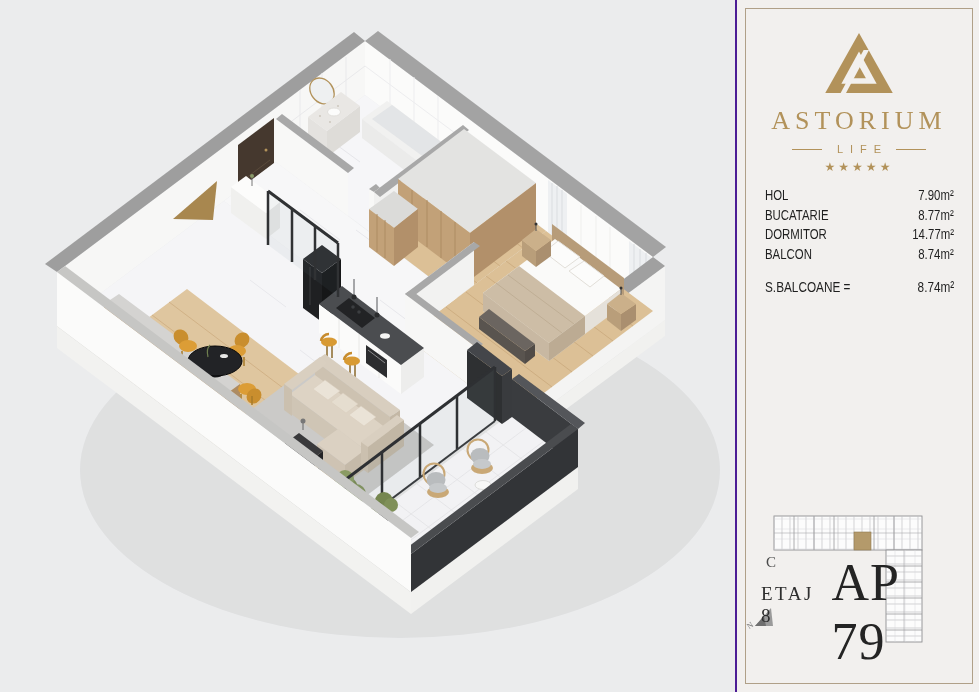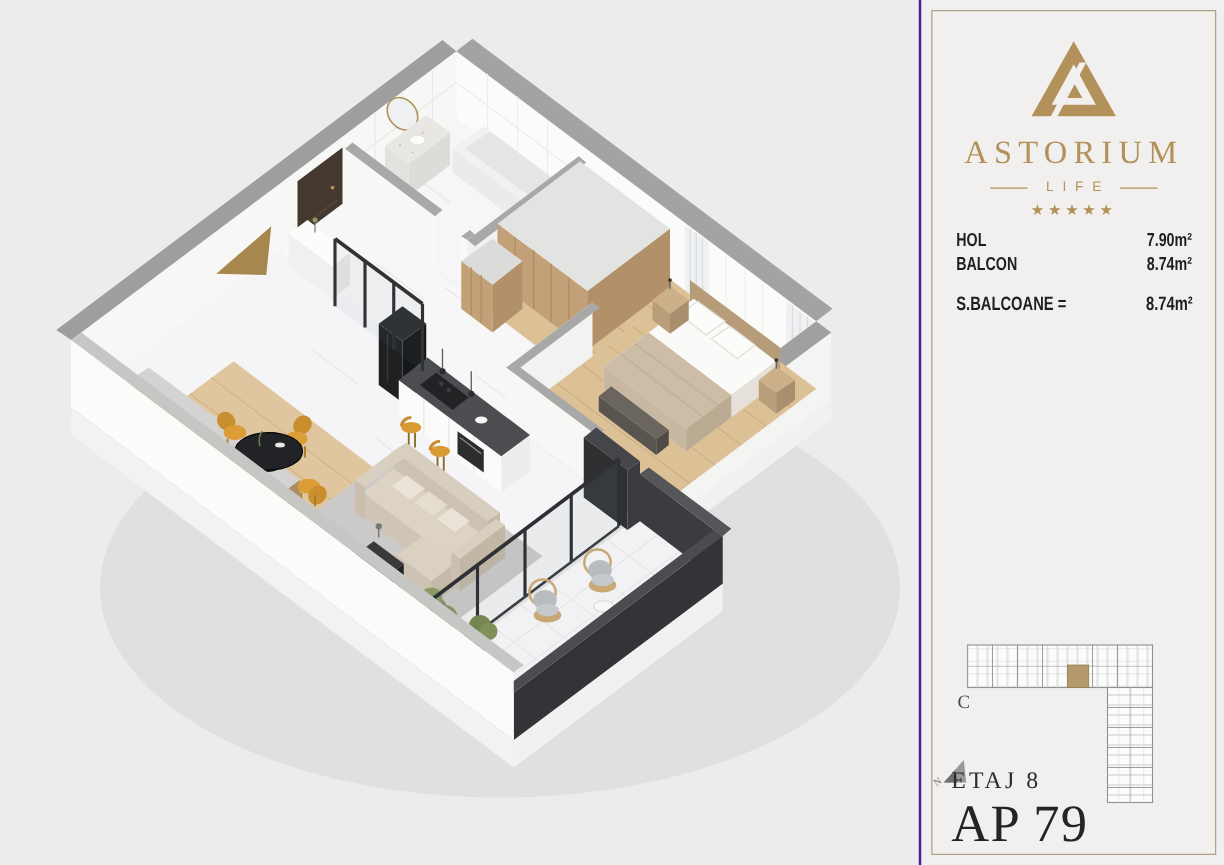--- a/index.html
+++ b/index.html
@@ -13,34 +13,34 @@
          border-left:2px solid #4c1d95;}
   .panel-border{position:absolute;inset:8px;border:1.4px solid #b0a088;pointer-events:none;}
   .logo-block{position:absolute;left:0;top:30px;width:100%;text-align:center;}
   .brand-name{font-family:"Liberation Serif",serif;font-size:26px;letter-spacing:5px;
               color:#b2925a;margin-top:6px;}
   .life-row{display:flex;align-items:center;justify-content:center;gap:8px;margin-top:7px;}
   .life-row .rule{width:30px;height:1px;background:#b2925a;}
   .life-text{font-size:11px;letter-spacing:7px;color:#b2925a;padding-left:7px;text-align:center;}
   .stars{margin-top:5px;font-size:12px;letter-spacing:3px;color:#b2925a;}
   .areas{position:absolute;left:0;top:184px;width:100%;padding:0 27px 0 28px;box-sizing:border-box;}
-  .area-row{display:flex;justify-content:space-between;align-items:flex-start;height:19.4px;
-            font-weight:bold;font-size:15px;color:#1f1f1f;}
+  .area-row{display:flex;justify-content:space-between;align-items:flex-end;height:19.4px;
+            font-weight:normal;font-size:15px;color:#1f1f1f;}
   .totals{margin-top:12px;}
   .totals .area-row{height:22px;font-size:15.5px;}
   .cnd{display:inline-block;transform:scaleX(.76);transform-origin:0 50%;white-space:nowrap;}
   .cnd-r{transform-origin:100% 50%;}
   .site-map{position:absolute;left:33px;top:504px;}
   .site-label{position:absolute;left:29px;top:554px;font-family:"Liberation Serif",serif;
               font-size:15px;color:#4a4a4a;}
   .compass{position:absolute;left:8px;top:602px;}
-  .panel-footer{position:absolute;left:24px;right:18px;bottom:8px;display:flex;
-                justify-content:space-between;align-items:baseline;flex-direction:column;}
+  .panel-footer{position:absolute;left:24px;right:18px;bottom:21px;display:flex;
+                justify-content:space-between;align-items:baseline;}
   .floor-label{font-family:"Liberation Serif",serif;font-size:19px;letter-spacing:2.5px;color:#2e2e2e;}
-  .apartment-label{font-family:"Liberation Serif",serif;font-size:42px;color:#242424;letter-spacing:1px;}
+  .apartment-label{font-family:"Liberation Serif",serif;font-size:52px;color:#242424;letter-spacing:1px;}
 </style>
 </head>
 <body>
 
 <div class="page">
 
   <div class="plan-wrap">
   <svg width="737" height="692" viewBox="0 0 737 692">
 
     <ellipse cx="400" cy="470" rx="320" ry="168" fill="#000" opacity="0.05"></ellipse>
@@ -371,20 +371,28 @@
         <span class="life-text">LIFE</span>
         <span class="rule"></span>
       </div>
       <div class="stars">★★★★★</div>
     </div>
 
     <div class="areas">
       <div class="area-row">
         <span class="cnd">HOL</span>
         <span class="cnd cnd-r">7.90m²</span>
+      </div>
+      <div class="area-row">
+        <span class="cnd">BUCATARIE</span>
+        <span class="cnd cnd-r">8.77m²</span>
+      </div>
+      <div class="area-row">
+        <span class="cnd">DORMITOR</span>
+        <span class="cnd cnd-r">14.77m²</span>
       </div>
       <div class="area-row">
         <span class="cnd">BALCON</span>
         <span class="cnd cnd-r">8.74m²</span>
       </div>
 
       <div class="totals">
         <div class="area-row">
           <span class="cnd">S.BALCOANE =</span>
           <span class="cnd cnd-r">8.74m²</span>

